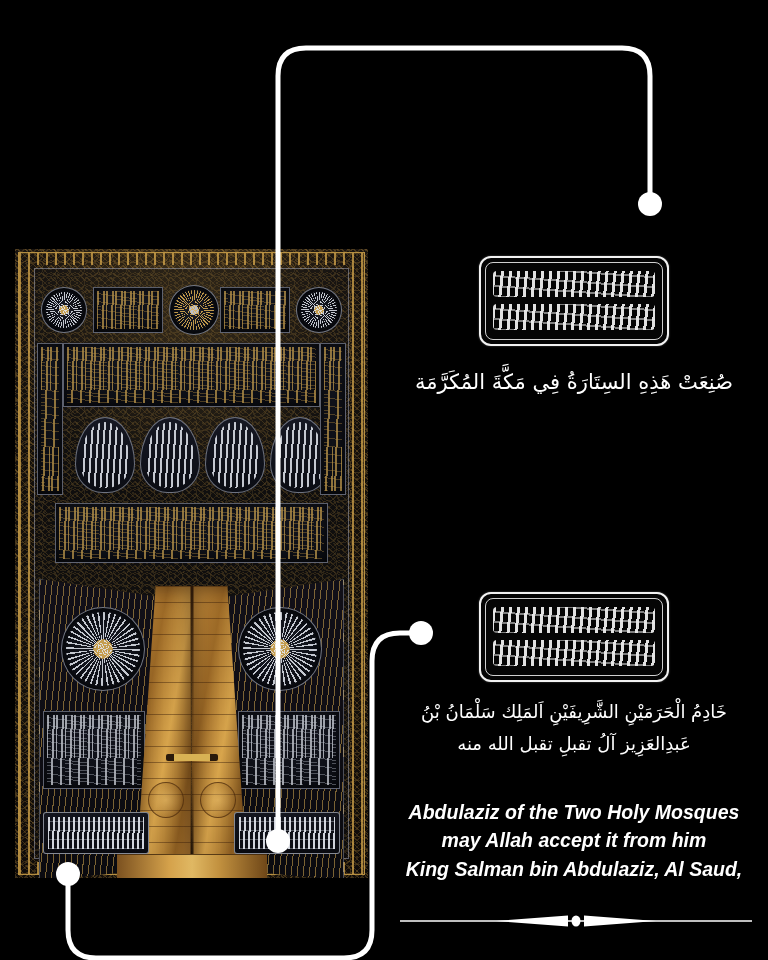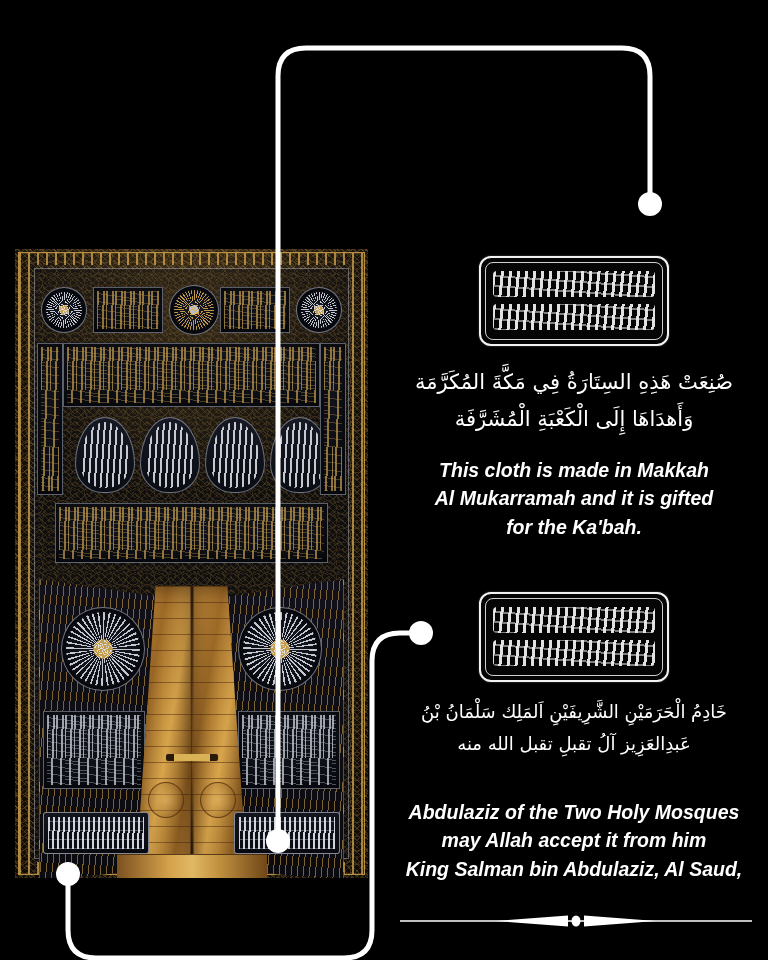--- a/index.html
+++ b/index.html
@@ -368,28 +368,22 @@
 
   <div class="block" style="top:220px;">
     <div class="seal">
       <div class="seal-line one"></div>
       <div class="seal-line two"></div>
     </div>
   </div>
 
   <div class="block" style="top:328px;">
     <div class="ar">صُنِعَتْ  هَذِهِ السِتَارَةُ فِي مَكَّةَ المُكَرَّمَة</div>
-    <div class="ar">وَأَهدَاهَا إِلَى الْكَعْبَةِ الْمُشَرَّفَة</div>
-  </div>
-
-  <div class="block" style="top:420px;">
-    <div class="en">This cloth is made in Makkah</div>
-    <div class="en">Al Mukarramah and it is gifted</div>
-    <div class="en">for the Ka'bah.</div>
-  </div>
+  </div>
+
 
   <div class="block" style="top:556px;">
     <div class="seal">
       <div class="seal-line one"></div>
       <div class="seal-line two"></div>
     </div>
   </div>
 
   <div class="block" style="top:660px;">
     <div class="ar small">خَادِمُ الْحَرَمَيْنِ الشَّرِيفَيْنِ اَلمَلِك سَلْمَانُ بْنُ</div>

